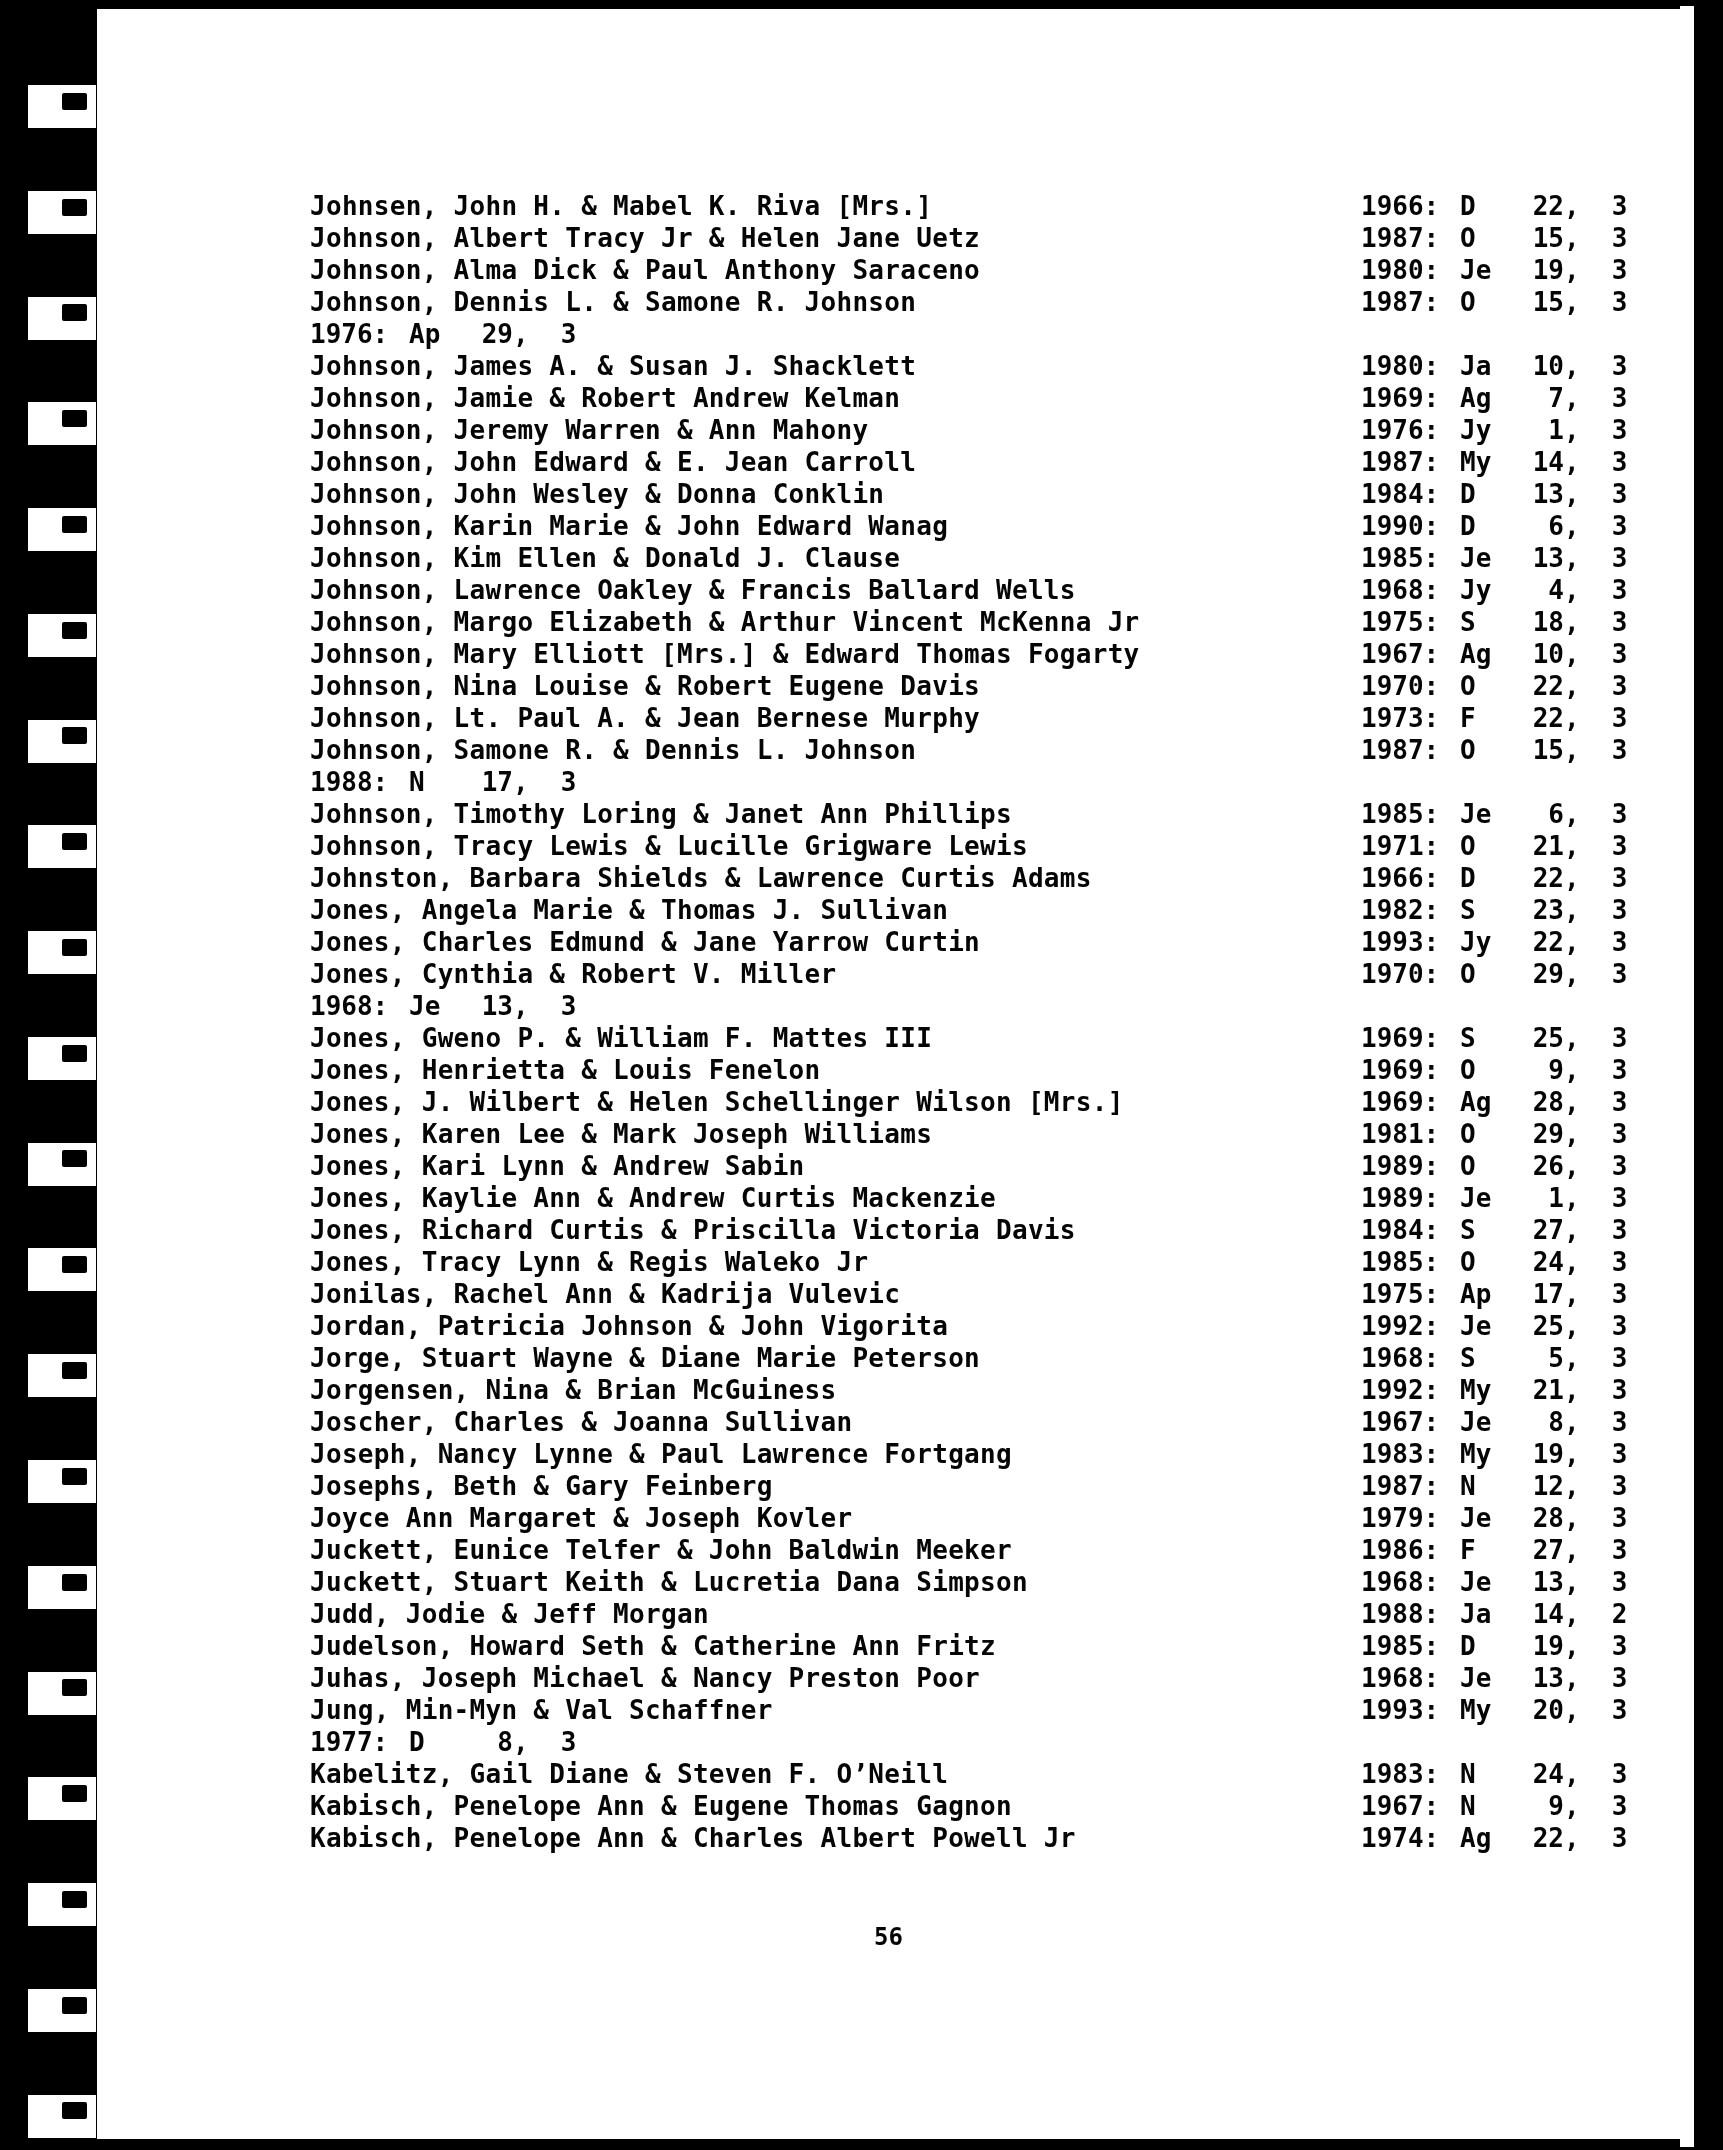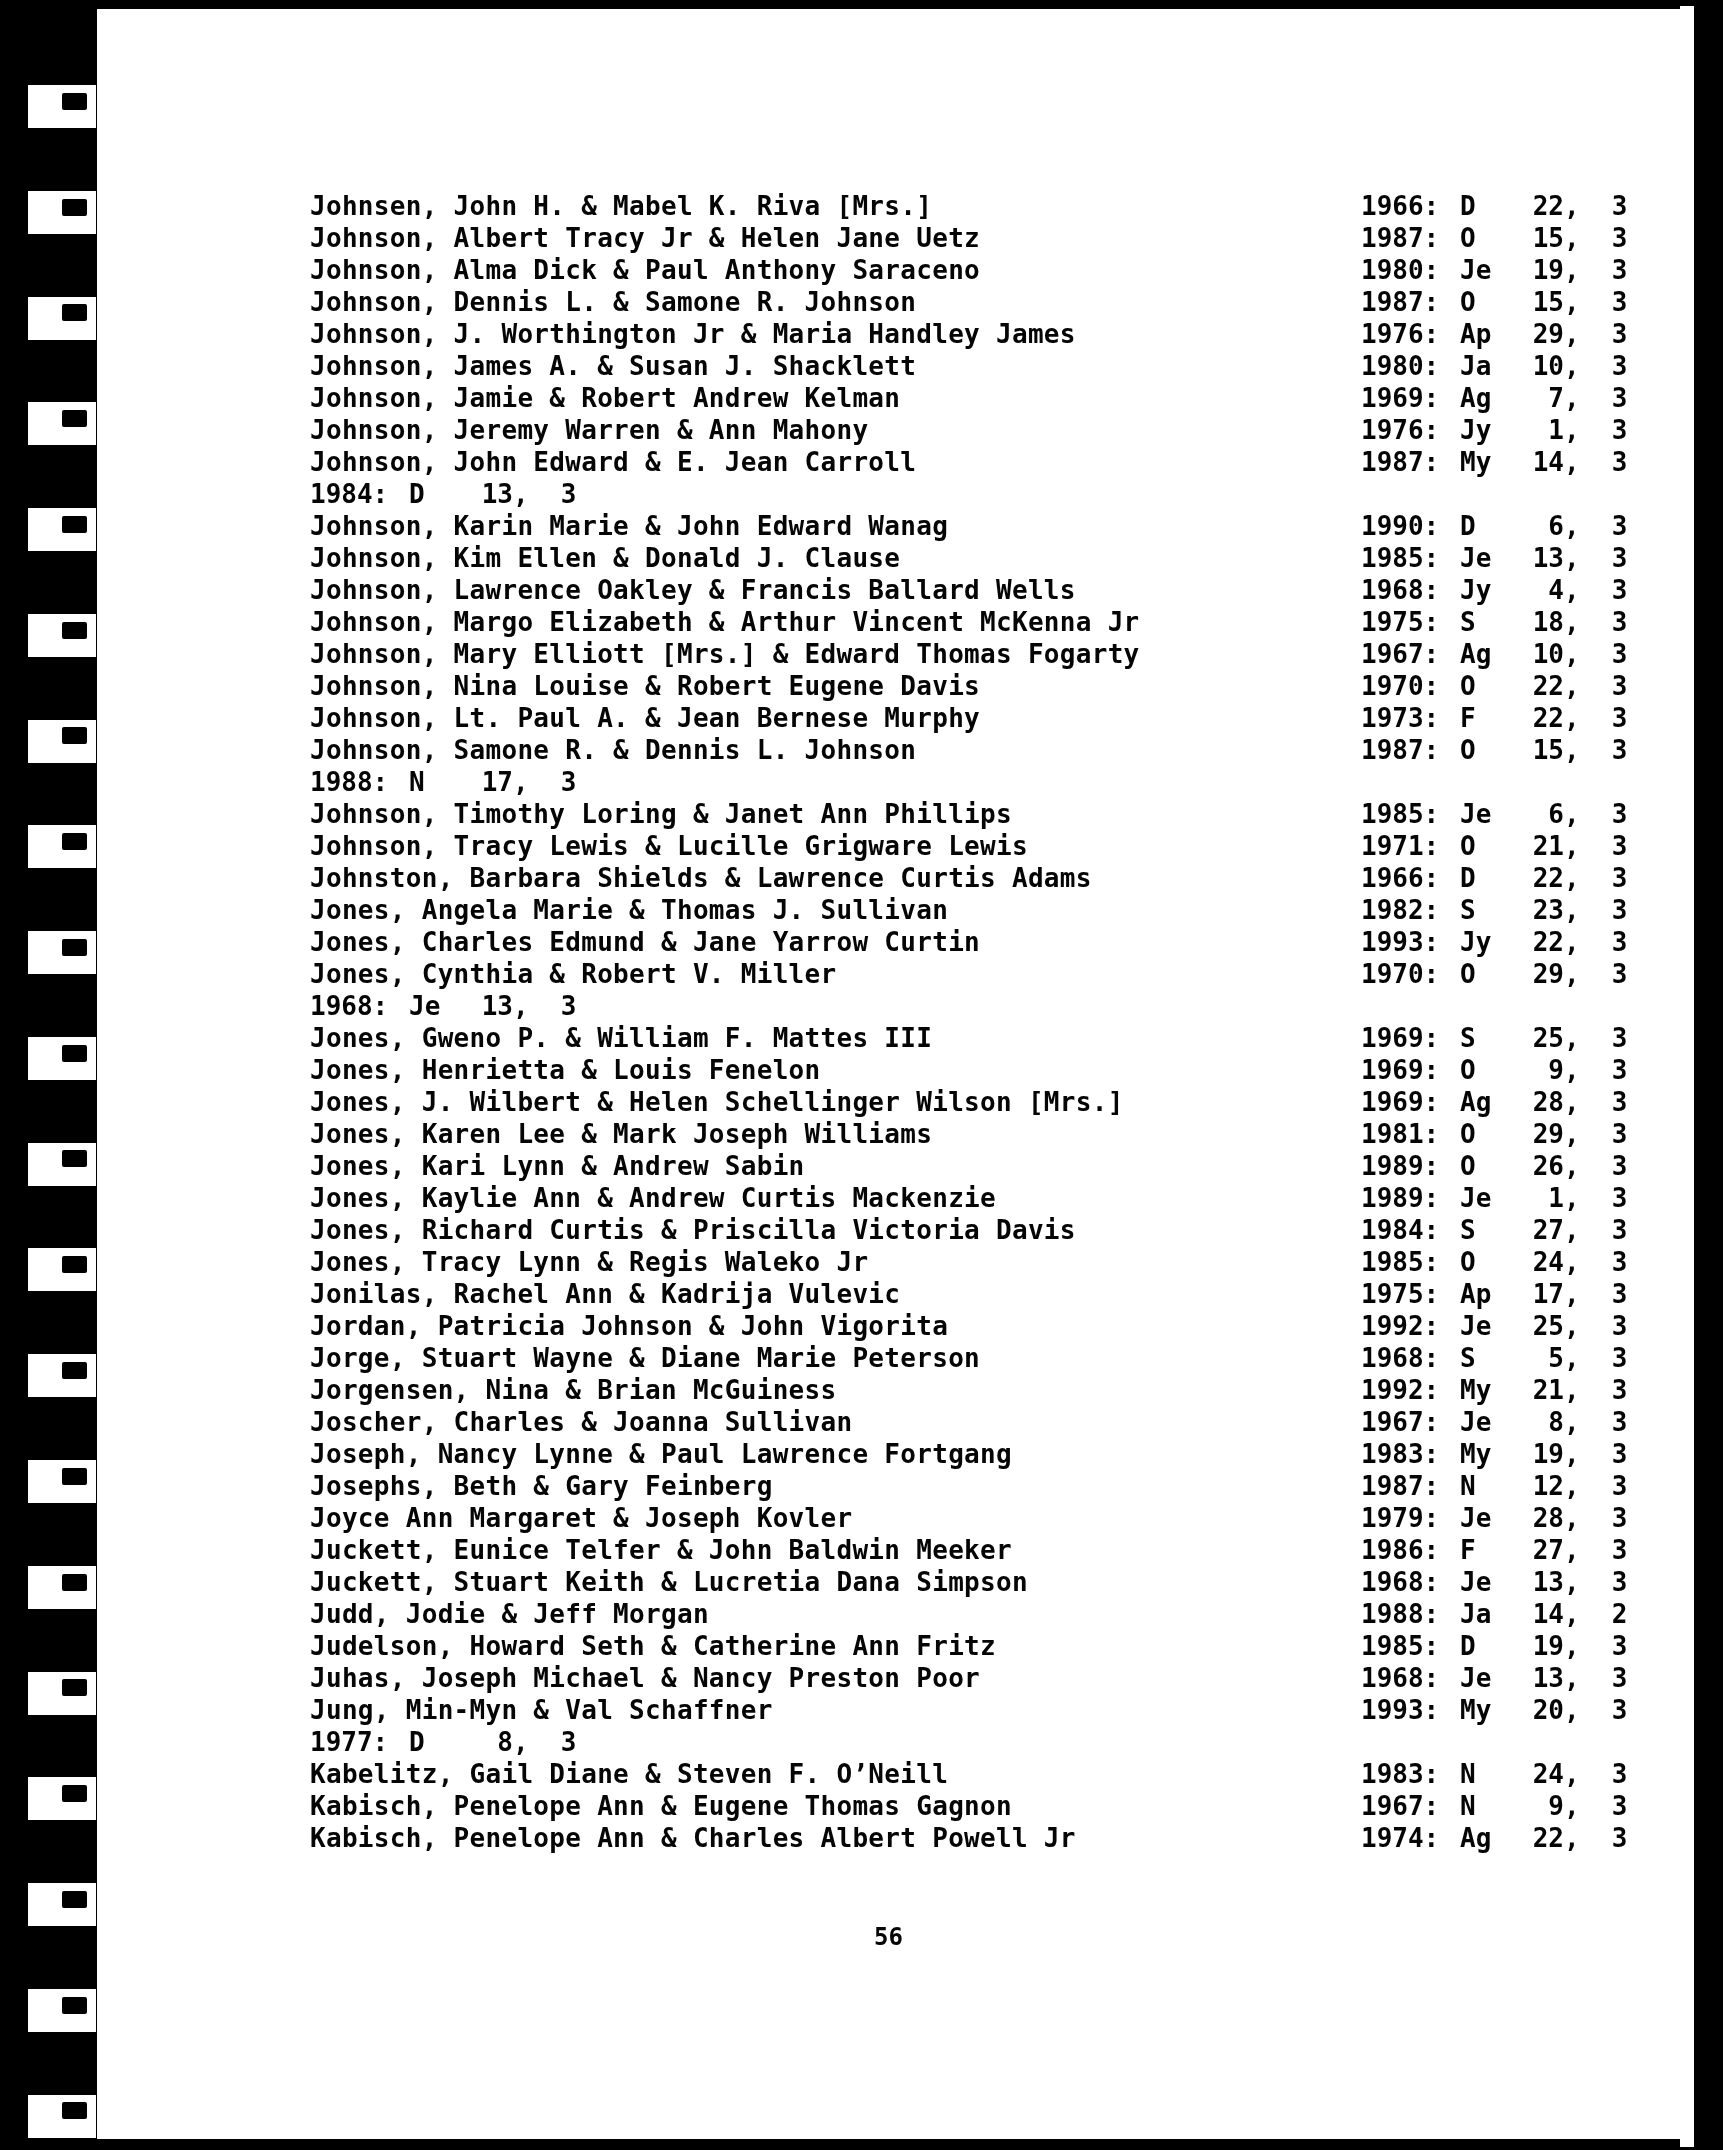--- a/index.html
+++ b/index.html
@@ -231,26 +231,26 @@
       <div class="comb-tooth" style="top: 2141px;"></div>
     </div>
 
   <div class="sheet">
 
     <div class="content" id="entry-list">
         <div class="entry-row"><div class="entry-name">Johnsen, John H. &amp; Mabel K. Riva [Mrs.]</div><div class="date-cell"><span class="date-year">1966:</span><span class="date-month">D</span><span class="date-day">22</span><span class="date-comma">,</span><span class="date-code">3</span></div></div>
         <div class="entry-row"><div class="entry-name">Johnson, Albert Tracy Jr &amp; Helen Jane Uetz</div><div class="date-cell"><span class="date-year">1987:</span><span class="date-month">O</span><span class="date-day">15</span><span class="date-comma">,</span><span class="date-code">3</span></div></div>
         <div class="entry-row"><div class="entry-name">Johnson, Alma Dick &amp; Paul Anthony Saraceno</div><div class="date-cell"><span class="date-year">1980:</span><span class="date-month">Je</span><span class="date-day">19</span><span class="date-comma">,</span><span class="date-code">3</span></div></div>
         <div class="entry-row"><div class="entry-name">Johnson, Dennis L. &amp; Samone R. Johnson</div><div class="date-cell"><span class="date-year">1987:</span><span class="date-month">O</span><span class="date-day">15</span><span class="date-comma">,</span><span class="date-code">3</span></div></div>
-        <div class="entry-row"><div class="entry-name">Johnson, J. Worthington Jr &amp; Maria Handley James</div><div class="date-cell"><span class="date-year">1976:</span><span class="date-month">Ap</span><span class="date-day">29</span><span class="date-comma">,</span><span class="date-code">3</span></div></div>
+        <div class="entry-row"><div class="date-cell"><span class="date-year">1976:</span><span class="date-month">Ap</span><span class="date-day">29</span><span class="date-comma">,</span><span class="date-code">3</span></div></div>
         <div class="entry-row"><div class="entry-name">Johnson, James A. &amp; Susan J. Shacklett</div><div class="date-cell"><span class="date-year">1980:</span><span class="date-month">Ja</span><span class="date-day">10</span><span class="date-comma">,</span><span class="date-code">3</span></div></div>
         <div class="entry-row"><div class="entry-name">Johnson, Jamie &amp; Robert Andrew Kelman</div><div class="date-cell"><span class="date-year">1969:</span><span class="date-month">Ag</span><span class="date-day">7</span><span class="date-comma">,</span><span class="date-code">3</span></div></div>
         <div class="entry-row"><div class="entry-name">Johnson, Jeremy Warren &amp; Ann Mahony</div><div class="date-cell"><span class="date-year">1976:</span><span class="date-month">Jy</span><span class="date-day">1</span><span class="date-comma">,</span><span class="date-code">3</span></div></div>
         <div class="entry-row"><div class="entry-name">Johnson, John Edward &amp; E. Jean Carroll</div><div class="date-cell"><span class="date-year">1987:</span><span class="date-month">My</span><span class="date-day">14</span><span class="date-comma">,</span><span class="date-code">3</span></div></div>
-        <div class="entry-row"><div class="date-cell"><span class="date-year">1984:</span><span class="date-month">D</span><span class="date-day">13</span><span class="date-comma">,</span><span class="date-code">3</span></div></div>
+        <div class="entry-row"><div class="entry-name">Johnson, John Wesley &amp; Donna Conklin</div><div class="date-cell"><span class="date-year">1984:</span><span class="date-month">D</span><span class="date-day">13</span><span class="date-comma">,</span><span class="date-code">3</span></div></div>
         <div class="entry-row"><div class="entry-name">Johnson, Karin Marie &amp; John Edward Wanag</div><div class="date-cell"><span class="date-year">1990:</span><span class="date-month">D</span><span class="date-day">6</span><span class="date-comma">,</span><span class="date-code">3</span></div></div>
         <div class="entry-row"><div class="entry-name">Johnson, Kim Ellen &amp; Donald J. Clause</div><div class="date-cell"><span class="date-year">1985:</span><span class="date-month">Je</span><span class="date-day">13</span><span class="date-comma">,</span><span class="date-code">3</span></div></div>
         <div class="entry-row"><div class="entry-name">Johnson, Lawrence Oakley &amp; Francis Ballard Wells</div><div class="date-cell"><span class="date-year">1968:</span><span class="date-month">Jy</span><span class="date-day">4</span><span class="date-comma">,</span><span class="date-code">3</span></div></div>
         <div class="entry-row"><div class="entry-name">Johnson, Margo Elizabeth &amp; Arthur Vincent McKenna Jr</div><div class="date-cell"><span class="date-year">1975:</span><span class="date-month">S</span><span class="date-day">18</span><span class="date-comma">,</span><span class="date-code">3</span></div></div>
         <div class="entry-row"><div class="entry-name">Johnson, Mary Elliott [Mrs.] &amp; Edward Thomas Fogarty</div><div class="date-cell"><span class="date-year">1967:</span><span class="date-month">Ag</span><span class="date-day">10</span><span class="date-comma">,</span><span class="date-code">3</span></div></div>
         <div class="entry-row"><div class="entry-name">Johnson, Nina Louise &amp; Robert Eugene Davis</div><div class="date-cell"><span class="date-year">1970:</span><span class="date-month">O</span><span class="date-day">22</span><span class="date-comma">,</span><span class="date-code">3</span></div></div>
         <div class="entry-row"><div class="entry-name">Johnson, Lt. Paul A. &amp; Jean Bernese Murphy</div><div class="date-cell"><span class="date-year">1973:</span><span class="date-month">F</span><span class="date-day">22</span><span class="date-comma">,</span><span class="date-code">3</span></div></div>
         <div class="entry-row"><div class="entry-name">Johnson, Samone R. &amp; Dennis L. Johnson</div><div class="date-cell"><span class="date-year">1987:</span><span class="date-month">O</span><span class="date-day">15</span><span class="date-comma">,</span><span class="date-code">3</span></div></div>
         <div class="entry-row"><div class="date-cell"><span class="date-year">1988:</span><span class="date-month">N</span><span class="date-day">17</span><span class="date-comma">,</span><span class="date-code">3</span></div></div>
         <div class="entry-row"><div class="entry-name">Johnson, Timothy Loring &amp; Janet Ann Phillips</div><div class="date-cell"><span class="date-year">1985:</span><span class="date-month">Je</span><span class="date-day">6</span><span class="date-comma">,</span><span class="date-code">3</span></div></div>

